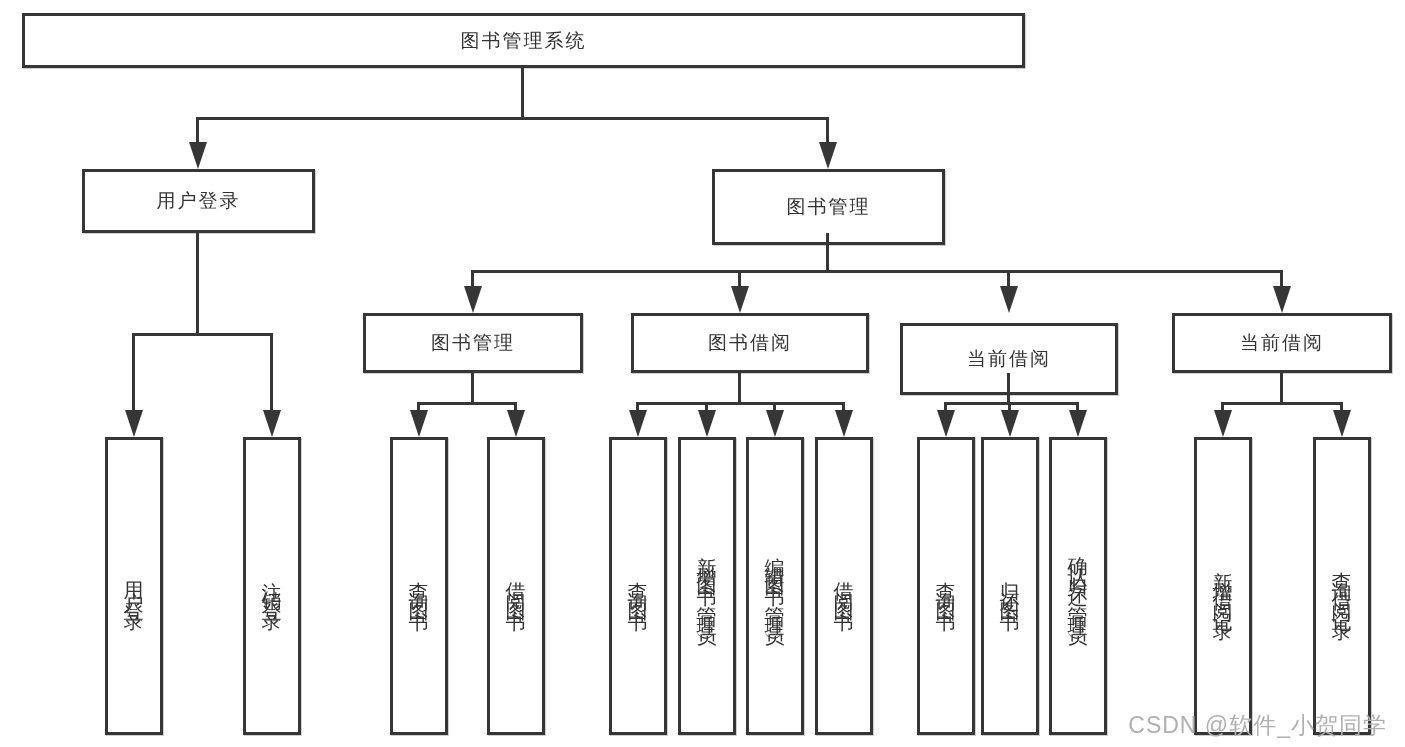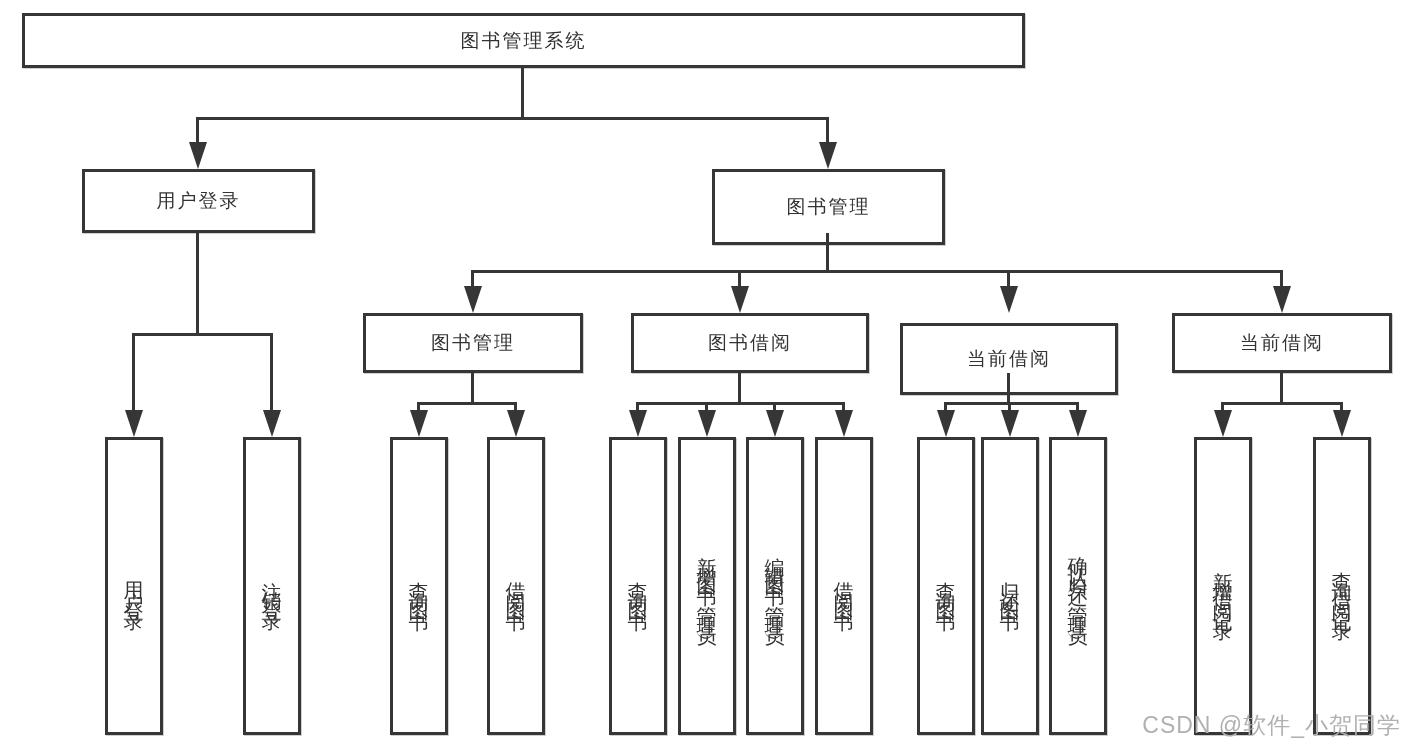--- a/index.html
+++ b/index.html
@@ -39,21 +39,21 @@
   .v{position:absolute;width:3px;background:var(--line);}
   .h{position:absolute;height:3px;background:var(--line);}
   .ah{
     position:absolute;width:0;height:0;
     border-left:9px solid transparent;
     border-right:9px solid transparent;
     border-top:27px solid var(--line);
   }
   .watermark{
     position:absolute;
-    right:4px;
+    right:18px;
     top:710px;
     font-size:23px;
     letter-spacing:1px;
     color:var(--wm);
     z-index:6;
     white-space:nowrap;
   }
 </style>
 </head>
 <body>

